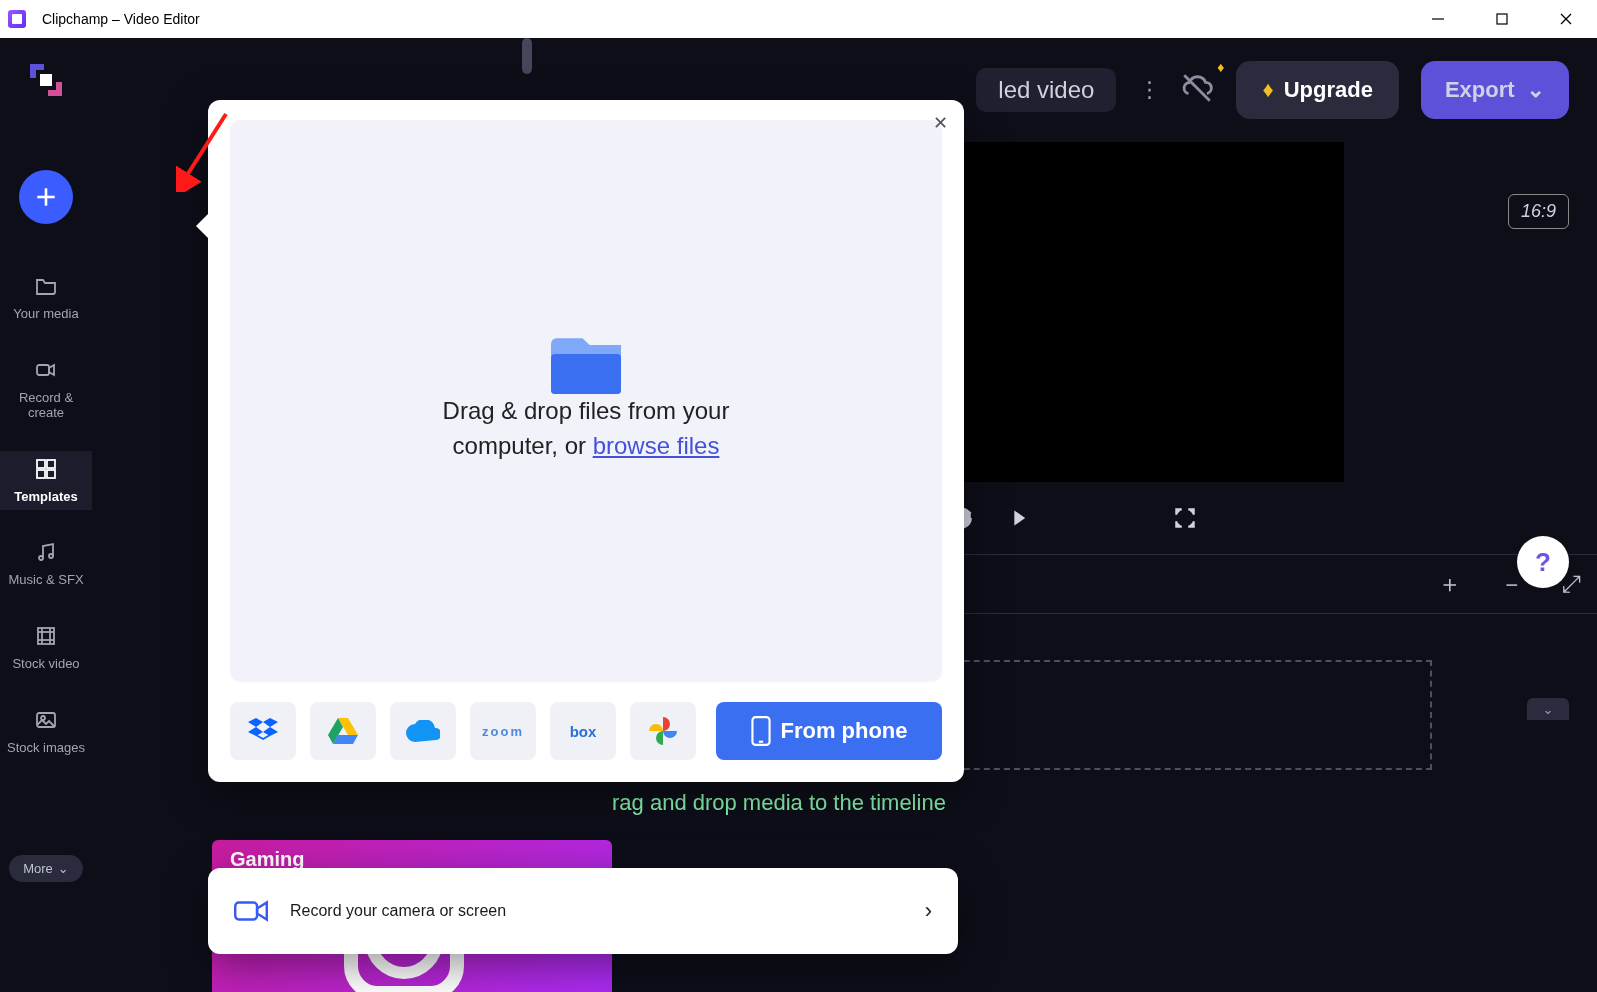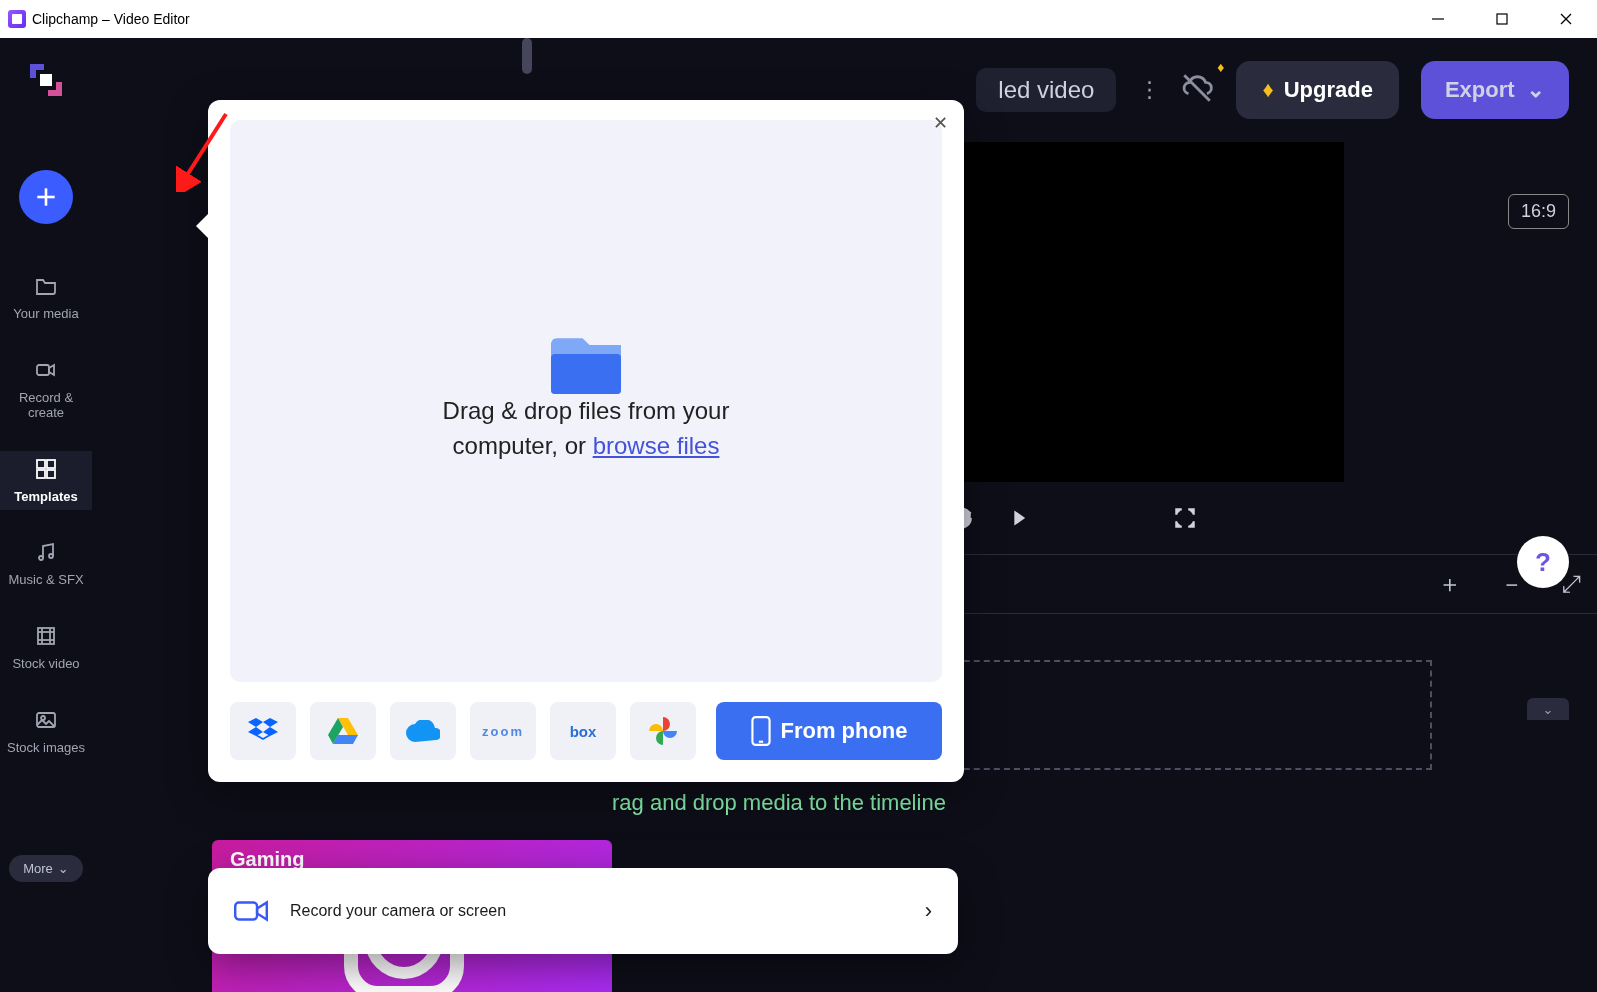--- a/index.html
+++ b/index.html
@@ -1,20 +1,20 @@
 <!DOCTYPE html>
 <html><head>
 <meta charset="utf-8">
 <style>
   * { box-sizing: border-box; margin: 0; padding: 0; font-family: "Segoe UI", Arial, sans-serif; }
   html, body { width: 1597px; height: 992px; overflow: hidden; }
 
   
   .titlebar { height: 38px; background: #fff; display: flex; align-items: center; padding: 0 8px; color: #000; font-size: 14px; }
-  .titlebar-left { display: flex; align-items: center; gap: 6px; }
+  .titlebar-left { display: flex; align-items: center; gap: 16px; }
   .titlebar-icon { width: 18px; height: 18px; background: linear-gradient(135deg,#9a55ff,#642df0); border-radius: 3px; display:flex;align-items:center;justify-content:center;}
   .titlebar-icon::after{content:"";width:10px;height:10px;background:#fff;border-radius:1px;}
   .titlebar-right { margin-left: auto; display: flex; gap: 18px; }
   .win-ctrl { width: 46px; height: 38px; display: flex; align-items: center; justify-content: center; cursor: pointer; color:#000;}
   .win-ctrl svg { width: 14px; height: 14px; stroke:#000; stroke-width:1.2; fill:none; }
 
   
   .app { display: flex; height: calc(992px - 38px); background:#0d0e18; }
   .sidebar { width: 92px; background: #0d0e18; display: flex; flex-direction: column; align-items: center; padding-top: 18px; gap: 24px; color:#a1a4b2;justify-content:flex-end;}
   .logo-box { width:48px; height:48px; display:flex; align-items:center; justify-content:center; }
@@ -40,21 +40,21 @@
   .cloud-off { position:relative; }
   .cloud-off svg { width:34px; height:34px; stroke:#8d8fa0; fill:none; stroke-width:2;}
   .crown-tiny { position:absolute; top:-12px; right:-10px; color:#f5bd20; font-size:14px;}
   .upgrade-btn { background:#2a2b3c; border-radius:14px; padding:16px 26px; color:#f5bd20; display:flex; align-items:center; gap:10px; font-size:22px; font-weight:600; cursor:pointer;}
   .upgrade-btn span.lab { color:#fff;}
   .export-btn { background:#5e51d9; border-radius:14px; padding:16px 24px; color:#cfd1e5; font-size:22px; font-weight:600; display:flex; align-items:center; gap:12px; cursor:pointer;}
 
   
   .workspace { flex:1; display:flex; flex-direction:column; padding-left:520px; position:relative;}
   .preview { background:#000; width:732px; height:340px; margin-top:0; position:relative;}
-  .ratio-tag { position:absolute; right:28px; top:156px; border:1.6px solid #888; color:#cfd1dd; padding:6px 12px; font-size:18px; border-radius:6px;}
+  .ratio-tag { position:absolute; right:28px; top:156px; border:1.6px solid #888; color:#cfd1dd; padding:6px 12px; font-size:18px; border-radius:6px;font-style:italic;}
   .controls { width:732px; height:60px; display:flex; align-items:center; justify-content:center; gap:36px; color:#ccc; margin-top:8px;}
   .controls svg { width:26px; height:26px; fill:#cfd1dd; }
   .controls .play svg { width:30px;height:30px;}
   .controls .fs { margin-left:100px;}
   .help-fab { position:absolute; right:28px; top:498px; width:52px;height:52px;border-radius:50%;background:#fff;display:flex;align-items:center;justify-content:center;color:#6b54e6;font-size:26px;font-weight:700;cursor:pointer;}
 
   
   .timeline-head { height:60px; border-top:1px solid #2a2b3c; border-bottom:1px solid #2a2b3c; display:flex; align-items:center; color:#bfc2d1; padding:0 16px; gap:12px; margin-top:4px; width:100%;}
   .timeline-head .addmedia-icon { width:28px;height:28px; border:1.6px solid #5b5d70; border-radius:5px; position:relative;}
   .timeline-head .addmedia-icon::after { content:"+"; position:absolute; right:-4px; bottom:-4px; font-size:13px; color:#bfc2d1; background:#0d0e18;}

